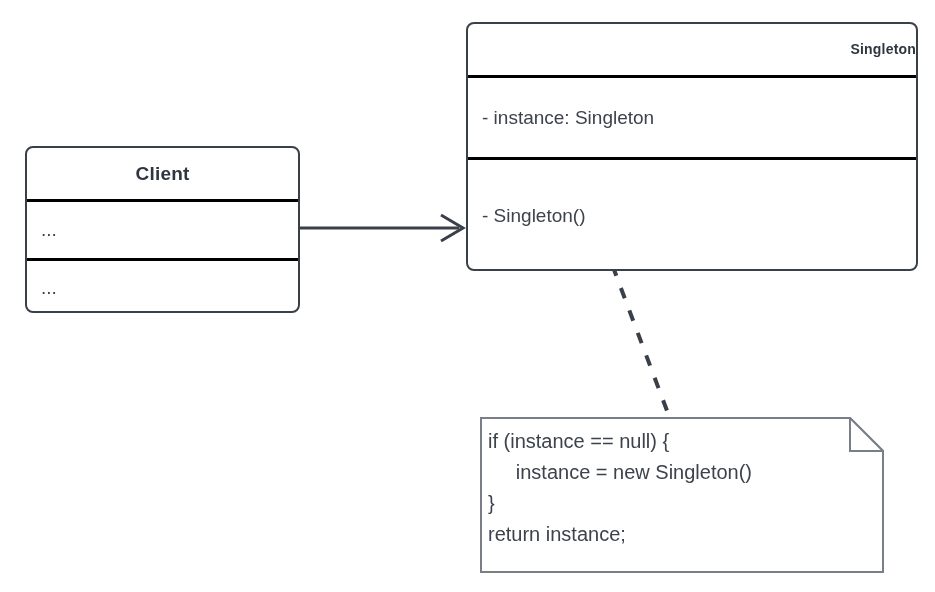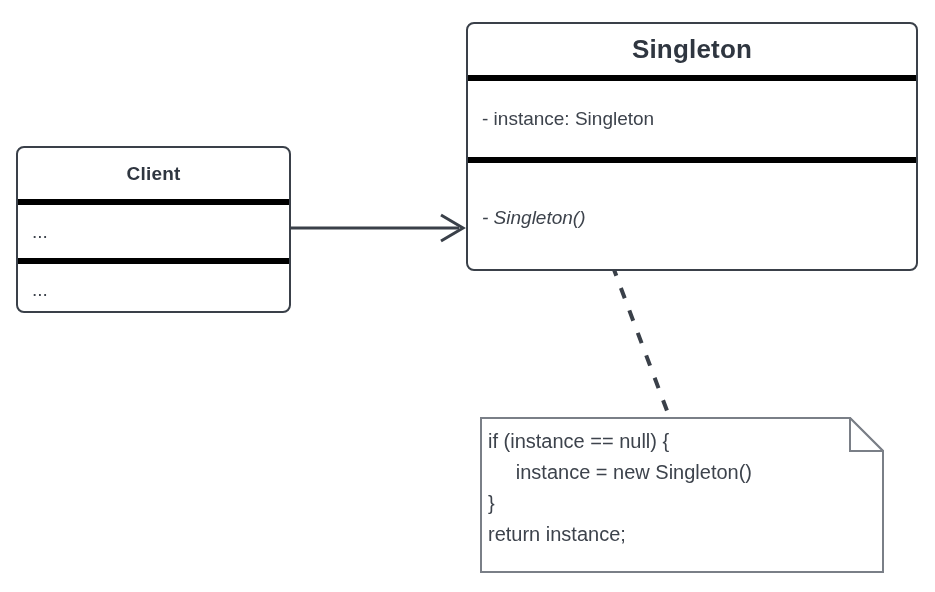--- a/index.html
+++ b/index.html
@@ -32,21 +32,21 @@
     box-sizing: border-box;
     width: 100%;
     text-align: center;
     font-weight: bold;
     color: #2f3640;
     letter-spacing: 0.2px;
   }
   .uml-compartment {
     box-sizing: border-box;
     width: 100%;
-    border-top: 6px solid #000000;
+    border-top: 3px solid #000000;
     color: #3d434c;
     display: flex;
     flex-direction: column;
     justify-content: center;
   }
   .uml-member {
     display: block;
     white-space: pre;
     color: #3d434c;
   }
@@ -54,38 +54,38 @@
   
   #singleton-class {
     left: 466px;
     top: 22px;
     width: 452px;
     height: 249px;
   }
   #singleton-class .uml-class-title {
     height: 51px;
     line-height: 51px;
-    font-size: 26px;
+    font-size: 14px;
+    text-align: right;
   }
   #singleton-attrs {
     height: 82px;
     padding-left: 14px;
     font-size: 19px;
   }
   #singleton-methods {
     height: 114px;
     padding-left: 14px;
     font-size: 19px;
     line-height: 29px;
-    font-style: italic;
   }
 
   
   #client-class {
-    left: 16px;
+    left: 25px;
     top: 146px;
     width: 275px;
     height: 167px;
   }
   #client-class .uml-class-title {
     height: 51px;
     line-height: 51px;
     font-size: 19px;
   }
   #client-attrs {

